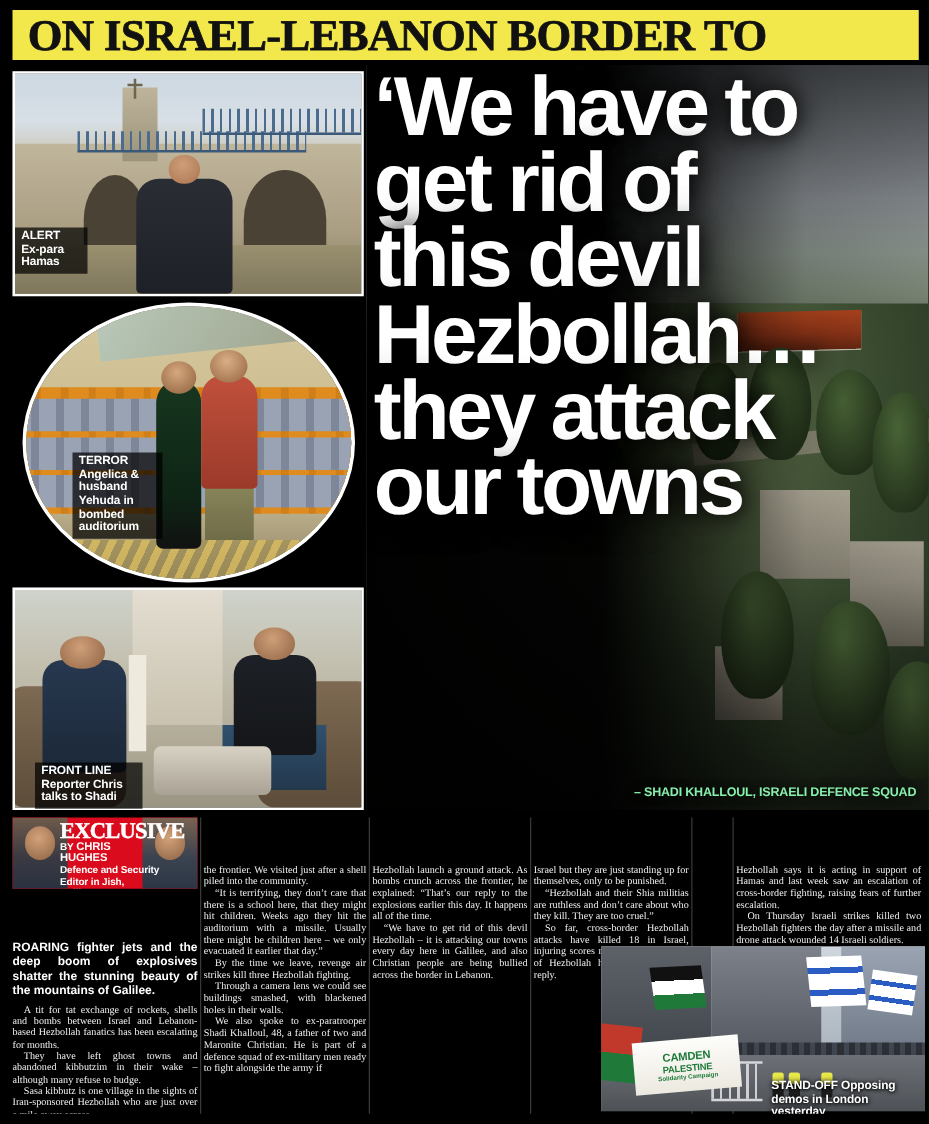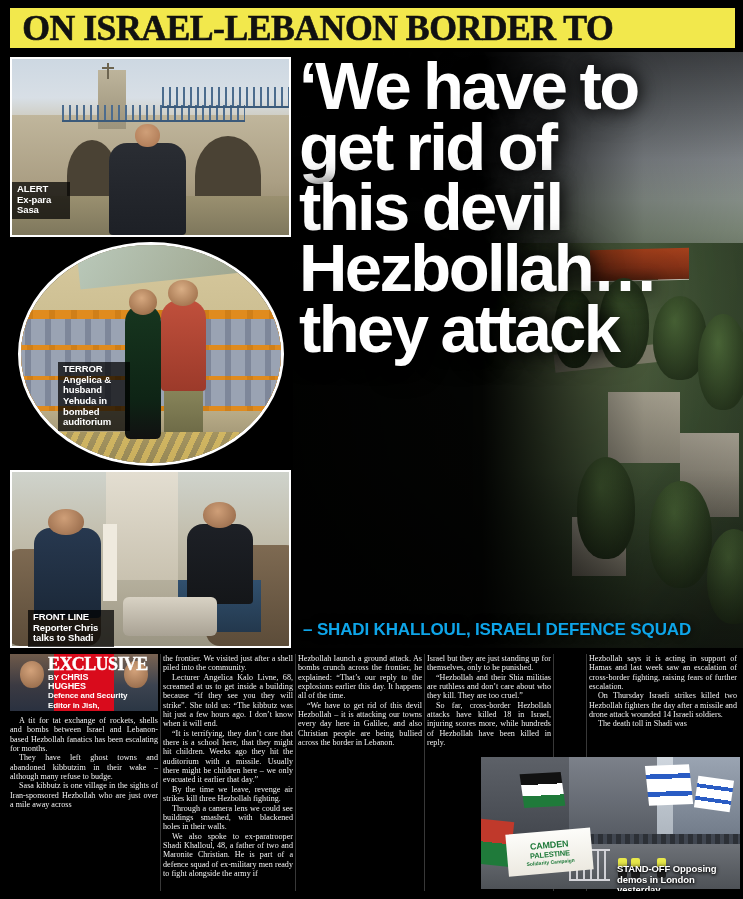--- a/index.html
+++ b/index.html
@@ -87,27 +87,28 @@
     font-size: 67px;
     line-height: 0.905;
     letter-spacing: -2.6px;
     text-shadow: 0 0 16px rgba(0,0,0,0.95), 0 0 30px rgba(0,0,0,0.8);
     word-spacing: -2px;
   }
   .headline span { display: block; white-space: nowrap; }
 
   .hero-attrib {
     position: absolute; left: 10px; bottom: 8px; width: 430px;
-    color: #0ea5e9;
+    color: #86efac;
     font-family: "Liberation Sans", sans-serif;
     font-weight: 700;
-    font-size: 17px;
+    font-size: 10px;
     letter-spacing: -0.15px;
     text-shadow: 0 0 8px rgba(0,0,0,0.95);
     white-space: nowrap;
+    text-align: right;
   }
 
   
   .photo { position: absolute; overflow: hidden; background: #2b2b2b; }
 
   .photo-1 { left: 10px; top: 57px; width: 281px; height: 180px; border: 2px solid #fff; }
   .p1-sky { position:absolute; inset:0; background: linear-gradient(to bottom, #cdd8e2 0%, #d8dfe6 22%, #c9c2ad 40%, #b5ad95 100%); }
   .p1-wall { position:absolute; left:0; top:32%; width:100%; height:68%;
     background: linear-gradient(to bottom, #c0b69c 0%, #ab9f84 55%, #8d8267 100%); }
   .p1-ground { position:absolute; left:0; bottom:0; width:100%; height:22%;
@@ -219,20 +220,21 @@
     -webkit-text-stroke: 0.4px #fff;
   }
   .by-line { font-size: 8px; font-weight: 700; line-height: 9.2px; letter-spacing: -0.1px; }
   .by-line .nm { font-size: 9px; }
 
   
   .col {
     position: absolute;
     color: #fff;
     font-family: "Liberation Serif", serif;
+    margin-top: 37px;
   }
   .col p {
     font-size: 8.1px;
     line-height: 9.35px;
     text-align: justify;
     text-indent: 9px;
     margin: 0;
     letter-spacing: 0.02px;
     color: #f2f2f2;
   }
@@ -328,41 +330,42 @@
       <div class="hero-tree" style="left:92%; top:80%; width:12%; height:16%;"></div>
     </div>
     <div class="hero-vignette"></div>
 
     <div class="headline">
       <span>‘We have to</span>
       <span>get rid of</span>
       <span>this devil</span>
       <span>Hezbollah…</span>
       <span>they attack</span>
+      <span>our towns</span>
     </div>
 
     <div class="hero-attrib">– SHADI KHALLOUL, ISRAELI DEFENCE SQUAD</div>
   </div>
 
   <div class="photo photo-1">
     <div class="p1-sky"></div>
     <div class="p1-wall"></div>
     <div class="p1-tower"></div>
     <div class="p1-cross"></div>
     <div class="p1-rail"></div>
     <div class="p1-rail2"></div>
     <div class="p1-arch" style="left:20%; top:46%; width:18%; height:34%;"></div>
     <div class="p1-arch" style="left:66%; top:44%; width:24%; height:38%;"></div>
     <div class="p1-ground"></div>
     <div class="p1-man-body"></div>
     <div class="p1-man-head"></div>
   </div>
   <div class="cap cap-1">
     <span class="lead">ALERT</span>
-    <span class="rest">Ex-para Sasa</span>
+    <span class="rest">Ex-para Hamas</span>
   </div>
 
   <div class="photo photo-2">
     <div class="p2-wall"></div>
     <div class="p2-ceiling"></div>
     <div class="p2-seats"></div>
     <div class="p2-seatrow" style="top:34%;"></div>
     <div class="p2-seatrow" style="top:48%;"></div>
     <div class="p2-seatrow" style="top:62%;"></div>
     <div class="p2-floor"></div>
@@ -415,28 +418,28 @@
     </div>
   </div>
 
   <div class="col-divider" style="left:160px;"></div>
   <div class="col-divider" style="left:295px;"></div>
   <div class="col-divider" style="left:424px;"></div>
   <div class="col-divider" style="left:553px;"></div>
   <div class="col-divider" style="left:586px;"></div>
 
   <div class="col col-1">
+    <div class="standfirst">ROARING fighter jets and the deep boom of explosives shatter the stunning beauty of the mountains of Galilee.</div>
     <p>A tit for tat exchange of rockets, shells and bombs between Israel and Lebanon-based Hezbollah fanatics has been escalating for months.</p>
     <p>They have left ghost towns and abandoned kibbutzim in their wake – although many refuse to budge.</p>
     <p>Sasa kibbutz is one village in the sights of Iran-sponsored Hezbollah who are just over a mile away across</p>
   </div>
 
   <div class="col col-2">
     <p class="ni">the frontier. We visited just after a shell piled into the community.</p>
-    <p>Lecturer Angelica Kalo Livne, 68, screamed at us to get inside a building because “if they see you they will strike”. She told us: “The kibbutz was hit just a few hours ago. I don’t know when it will end.</p>
     <p>“It is terrifying, they don’t care that there is a school here, that they might hit children. Weeks ago they hit the auditorium with a missile. Usually there might be children here – we only evacuated it earlier that day.”</p>
     <p>By the time we leave, revenge air strikes kill three Hezbollah fighting.</p>
     <p>Through a camera lens we could see buildings smashed, with blackened holes in their walls.</p>
     <p>We also spoke to ex-paratrooper Shadi Khalloul, 48, a father of two and Maronite Christian. He is part of a defence squad of ex-military men ready to fight alongside the army if</p>
   </div>
 
   <div class="col col-3">
     <p class="ni">Hezbollah launch a ground attack. As bombs crunch across the frontier, he explained: “That’s our reply to the explosions earlier this day. It happens all of the time.</p>
     <p>“We have to get rid of this devil Hezbollah – it is attacking our towns every day here in Galilee, and also Christian people are being bullied across the border in Lebanon.</p>
   </div>

